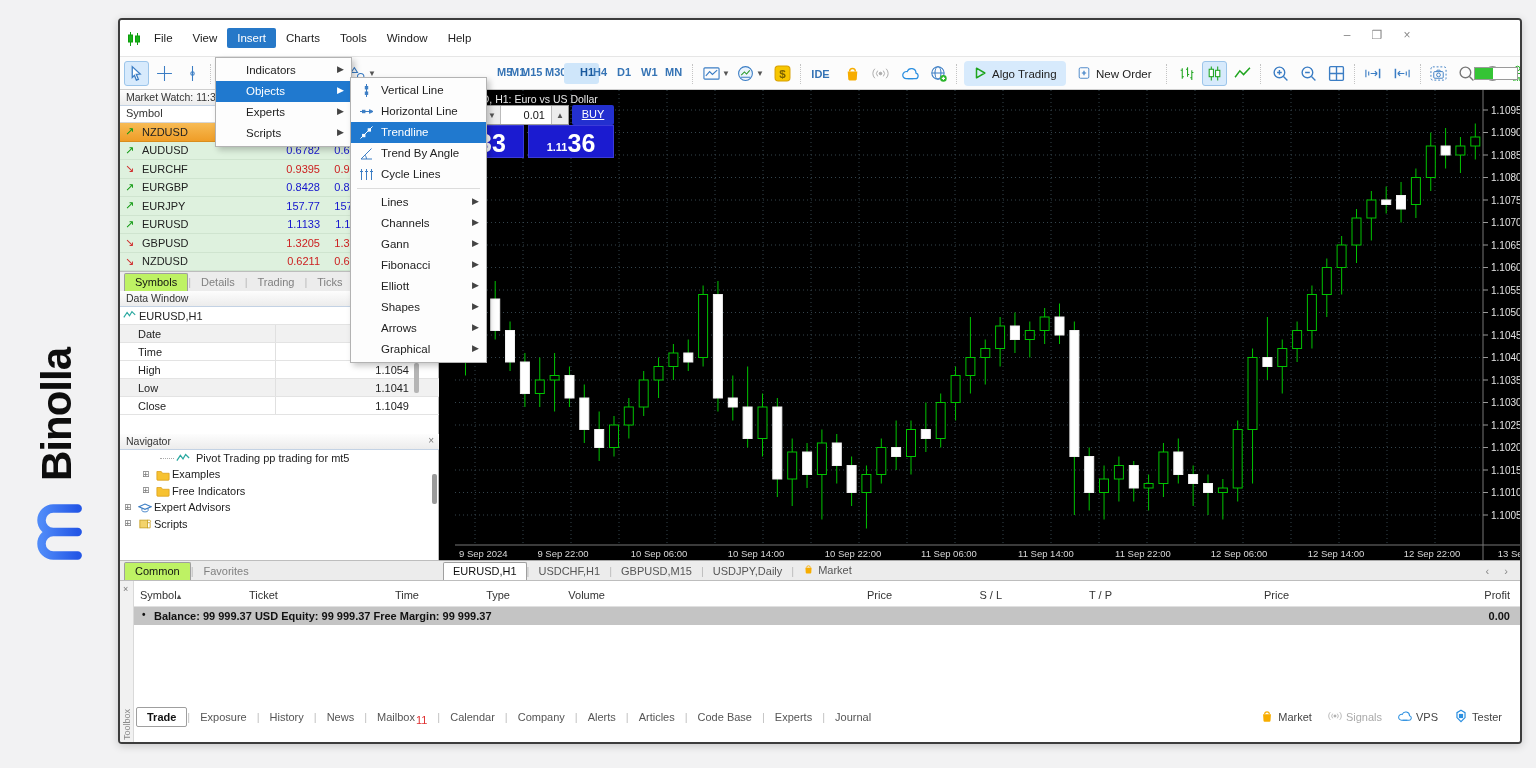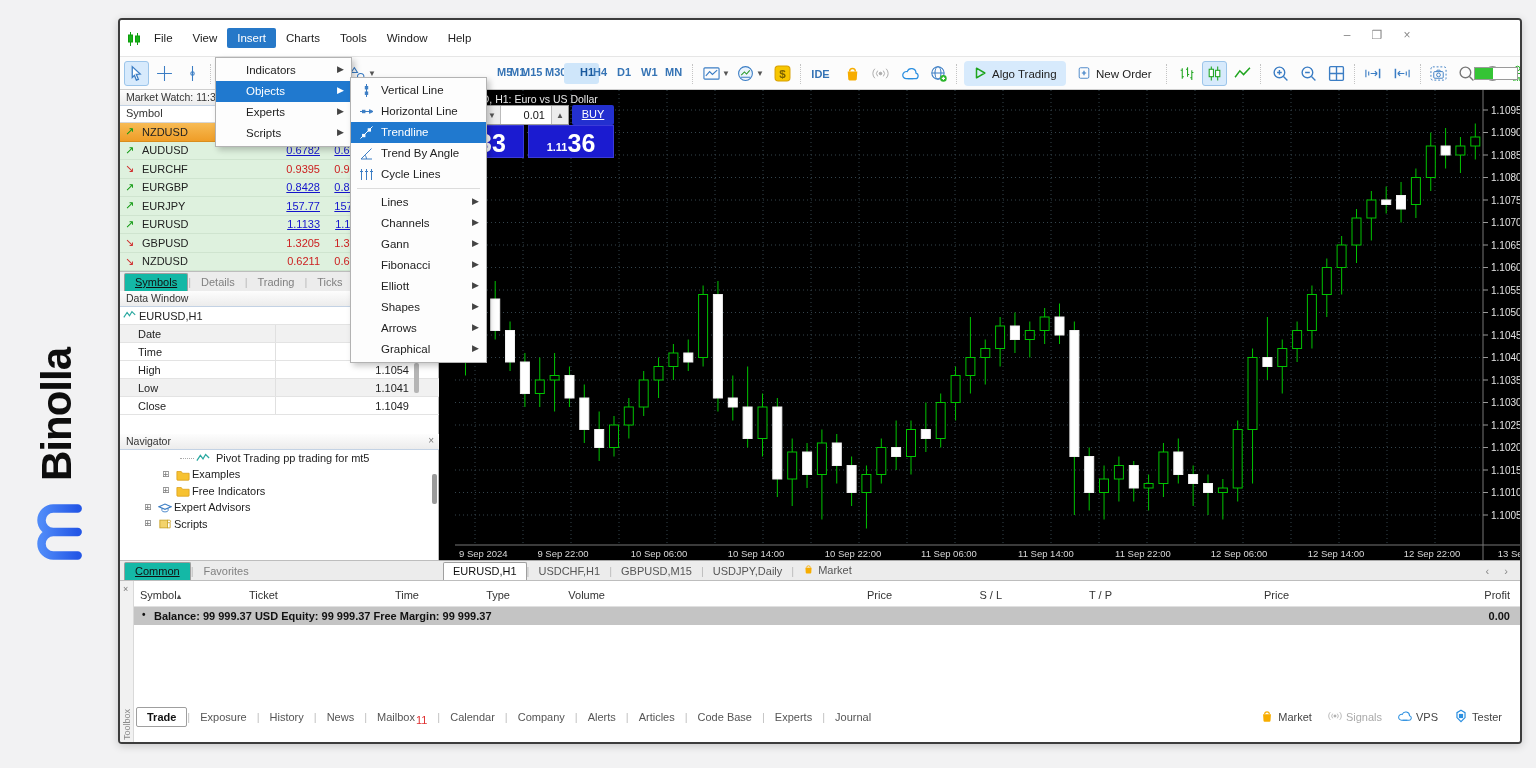--- a/index.html
+++ b/index.html
@@ -61,26 +61,26 @@
   .mw-header { height:17px; border-bottom:1px solid #d6d6d6; background:#fff; font-size:11px;
     color:#333; padding:1px 0 0 6px; }
   .mwrow { position:relative; height:18.5px; background:#def1de; border-bottom:1px solid #cfe4cf;
     font-size:11px; }
   .mwrow.sel { background:linear-gradient(#f7bb55,#ef9d27); border-bottom:1px solid #d98d1d; }
   .mwrow .arr { position:absolute; left:5px; top:2px; font-size:11px; }
   .mwrow .arr.up { color:#119a11; } .mwrow .arr.dn { color:#d03030; }
   .mwrow .sym { position:absolute; left:22px; top:2.5px; color:#222; }
   .mwrow .bid,.mwrow .ask { position:absolute; top:2.5px; width:78px; text-align:right; }
   .mwrow .bid { left:122px; } .mwrow .ask { left:170px; }
-  .mwrow .blue { color:#1414cc;text-decoration:underline; } .mwrow .red { color:#cc2020; }
+  .mwrow .blue { color:#1414cc; } .mwrow .red { color:#cc2020; }
   .ptabs { position:absolute; bottom:0; left:0; width:319px; height:20px; background:#ececec;
     border-top:1px solid #bdbdbd; display:flex; align-items:flex-end; font-size:11px; color:#808080; }
   .ptab { padding:2px 10px 3px; }
-  .ptab.active { background:#14b8a6; border:1px solid #9f9f9f; border-bottom:none; color:#111;
-    border-radius:2px 2px 0 0; margin-left:4px;text-decoration:underline; }
+  .ptab.active { background:#bef264; border:1px solid #9f9f9f; border-bottom:none; color:#111;
+    border-radius:2px 2px 0 0; margin-left:4px; }
   .ptab-sep { color:#bbb; padding-bottom:3px; }
   .dwrow { position:relative; height:18px; border-bottom:1px solid #e3e3e3; font-size:11px; color:#222; }
   .dwrow.shade { background:#f1f1f1; }
   .dwrow .lb { position:absolute; left:18px; top:2.5px; }
   .dwrow .lb0 { left:6px; }
   .dwrow .vl { position:absolute; left:169px; width:120px; top:2.5px; text-align:right; }
   .dwrow .colline { position:absolute; left:155px; top:0; height:100%; border-left:1px solid #e0e0e0; }
   .dwicon { position:absolute; left:3px; top:3px; width:13px; height:11px; }
   .dwscroll { position:absolute; left:294px; width:5px; height:30px; background:#b5b5b5; border-radius:2px; }
   .nav-item { position:relative; height:16.5px; font-size:11px; color:#222; }
@@ -515,21 +515,21 @@
             </div>
           </div>
         <div class="dwscroll" style="top:72px"></div>
       </div>
 
       <div class="panel" id="navpanel" style="top:344px;height:146px;">
         <div class="ptitle">
           <span>Navigator</span>
           <span class="closex">×</span>
         </div>
-        <div id="navitems" style="position:relative;padding-left:20px;">
+        <div id="navitems" style="position:relative;">
             <div class="nav-item">
               <span class="guide" style="left: 40px; width: 14px;"></span>
               <span class="nic" style="left: 56px;"><svg viewBox="0 0 16 12" fill="none">
                   <polyline points="1,9 5,3 8,7 11,2 15,6" stroke="#2aa8a0" stroke-width="1.4"></polyline>
                 </svg></span>
               <span class="nlb" style="left: 76px;">Pivot Trading pp trading for mt5</span>
             </div>
             <div class="nav-item">
               <span class="xpd" style="left: 22px;">⊞</span>
               <span class="nic" style="left: 36px;"><svg viewBox="0 0 16 13">

